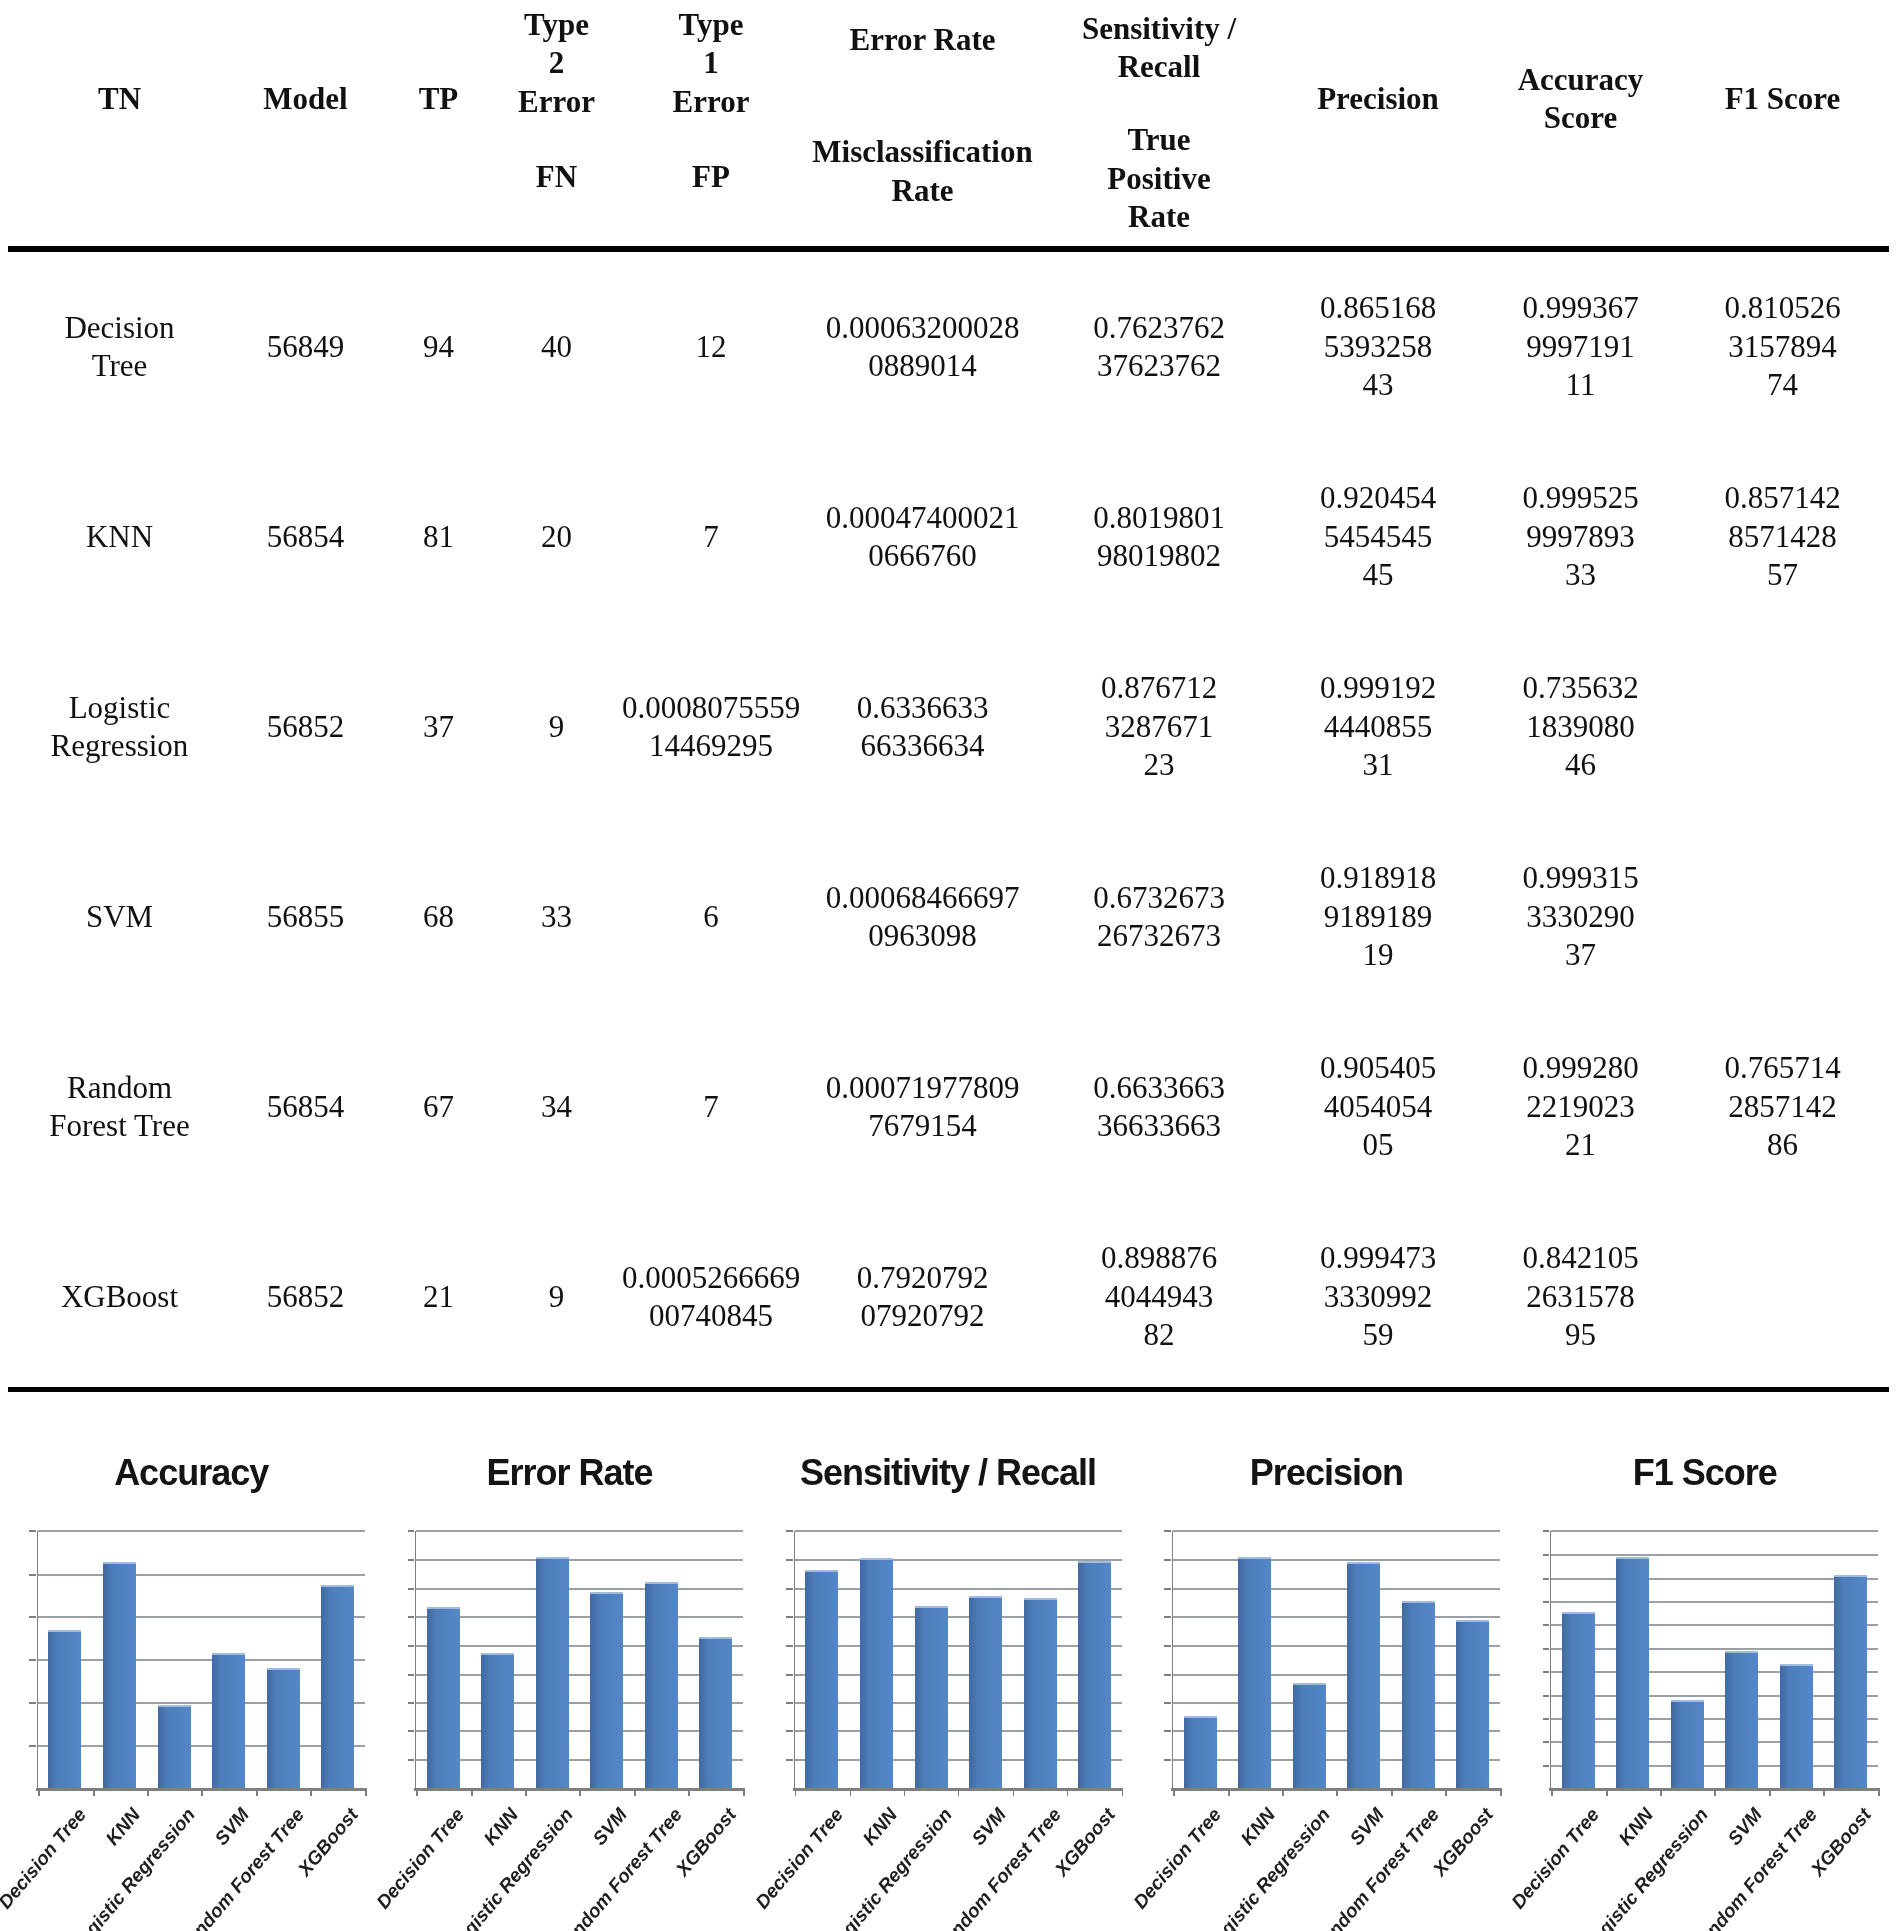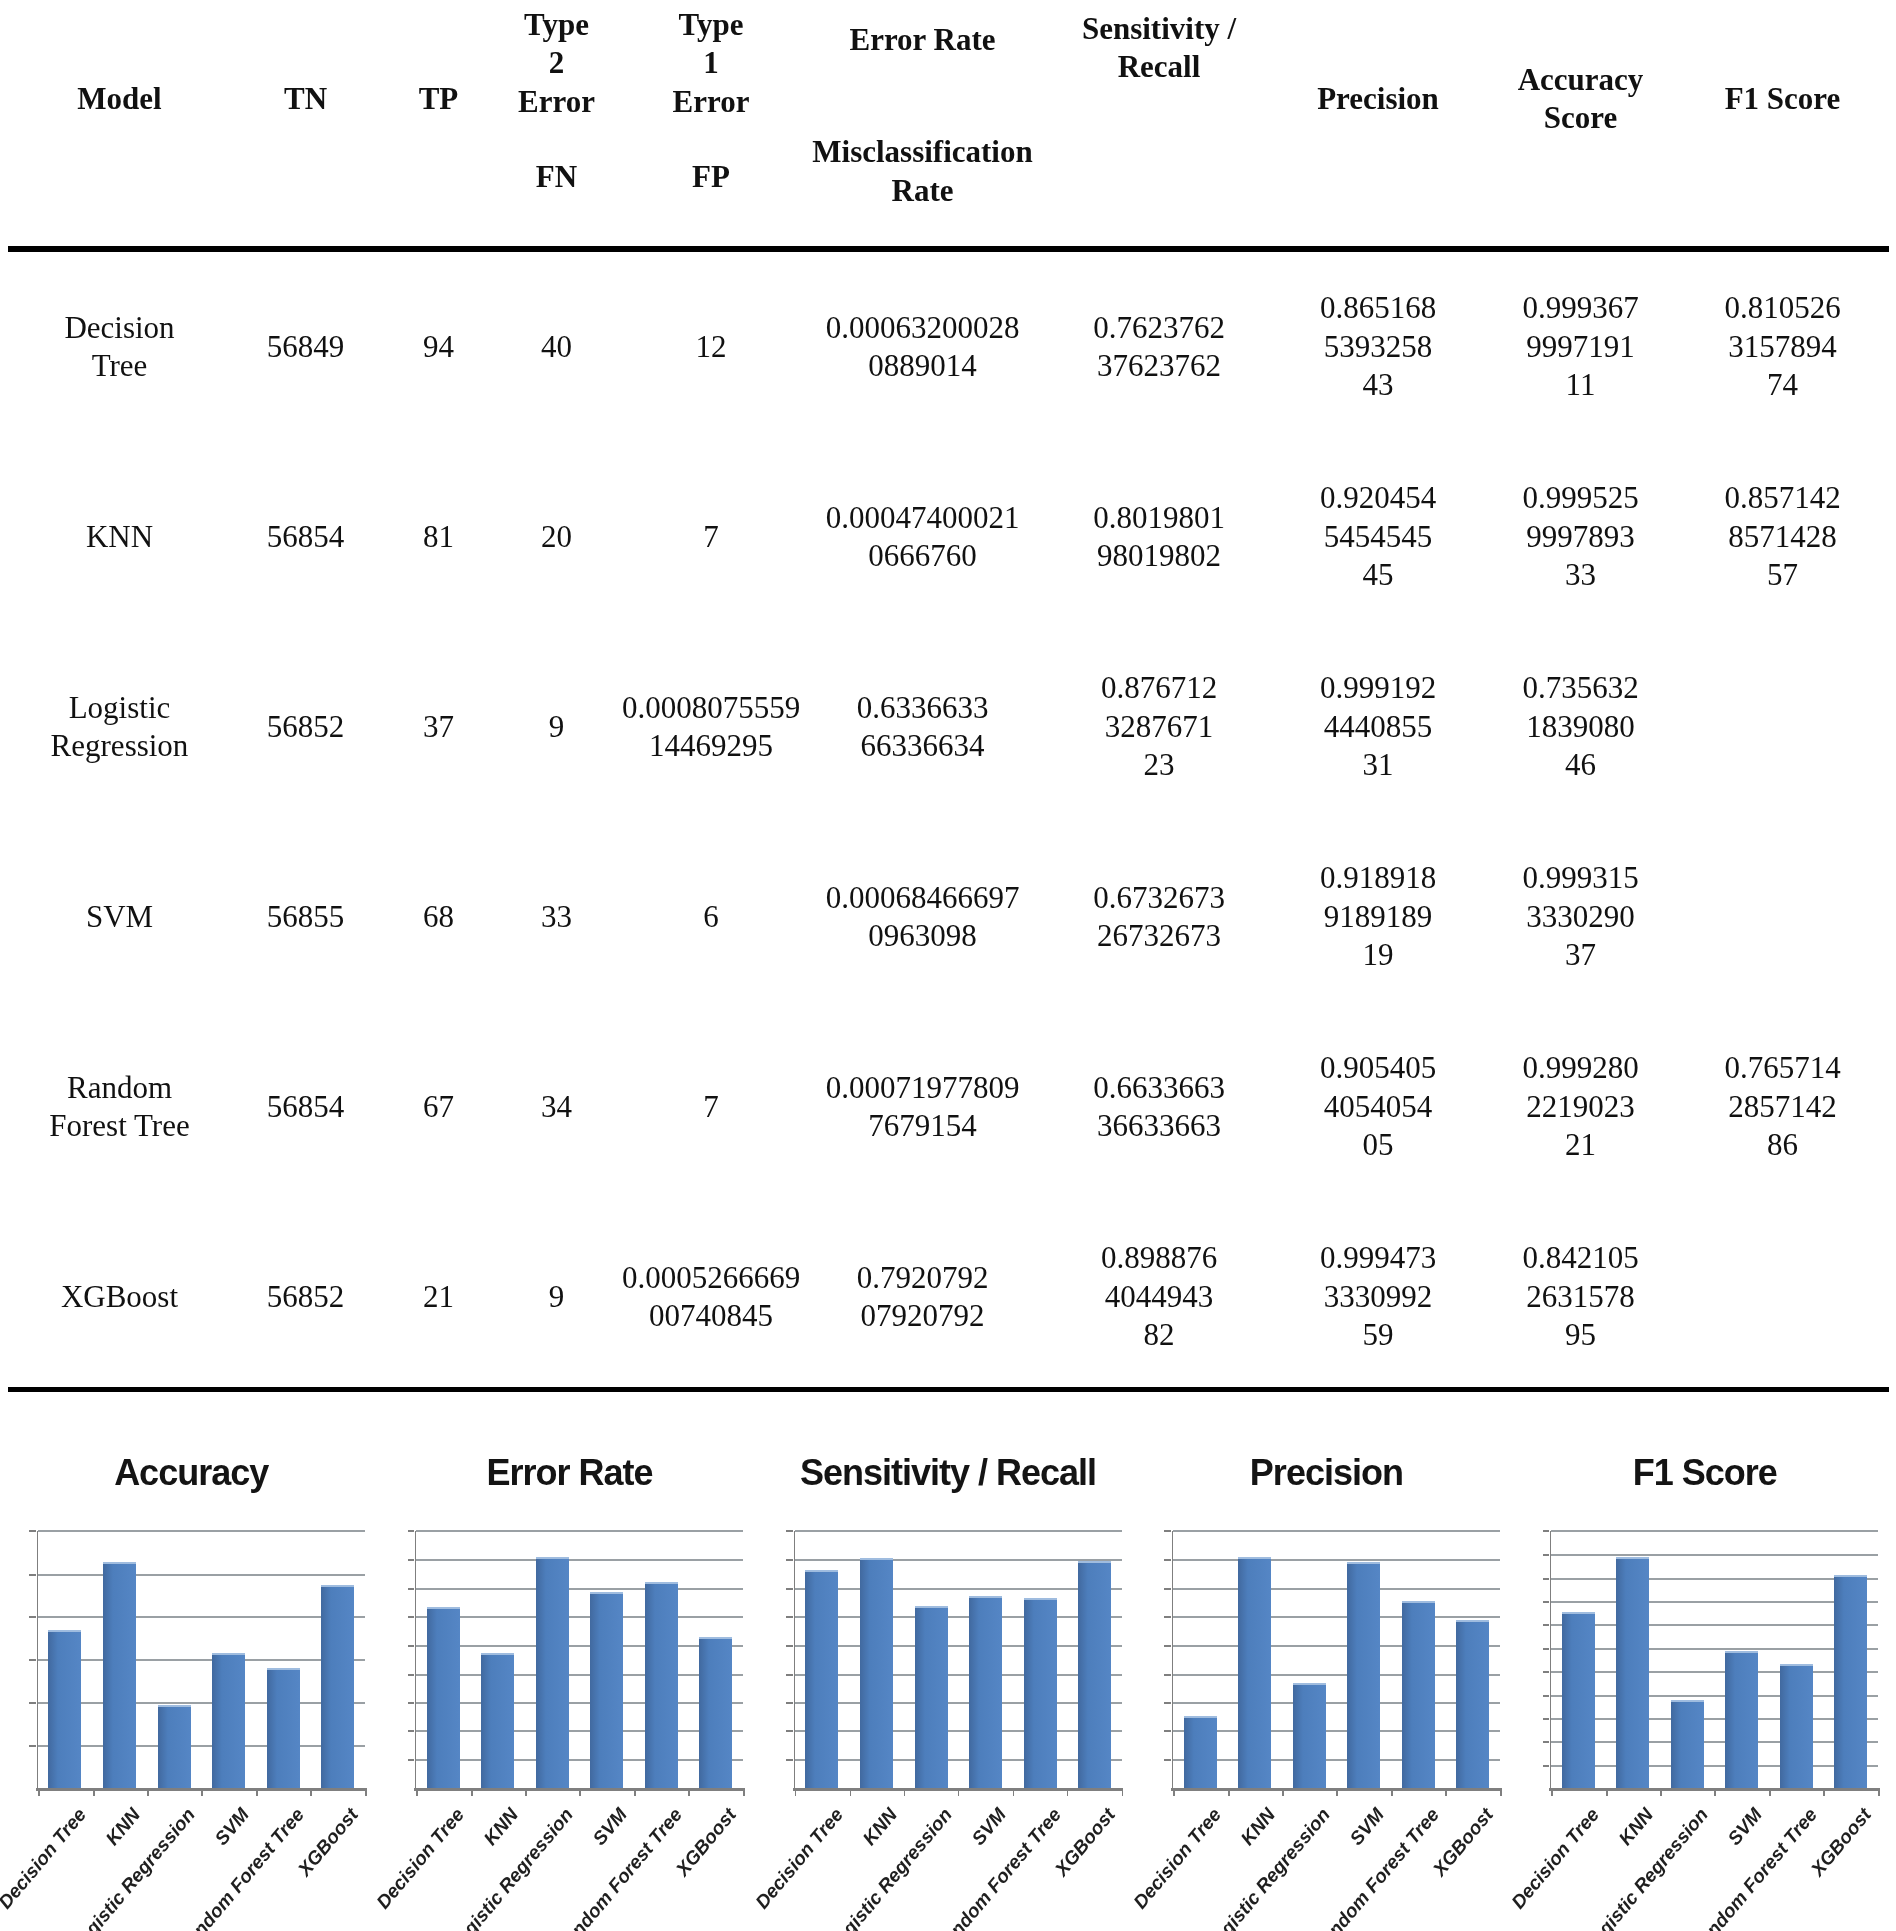--- a/index.html
+++ b/index.html
@@ -59,42 +59,43 @@
           transform:translateX(-100%) rotate(-50deg);transform-origin:100% 0;}
 </style>
 </head>
 <body>
 
 <div class="page">
 
   <div class="tbl">
     <div class="thead">
       <div class="c hcell hcenter">
+          <span>TN</span>
+        </div>
+      <div class="c hcell hcenter">
           <span>Model</span>
-        </div>
-      <div class="c hcell hcenter">
-          <span>TN</span>
         </div>
       <div class="c hcell hcenter">
           <span>TP</span>
         </div>
       <div class="c hcell hstack fnfp">
         <span class="hw80">Type 2 Error</span>
         <span>FN</span>
       </div>
       <div class="c hcell hstack fnfp">
         <span class="hw80">Type 1 Error</span>
         <span>FP</span>
       </div>
       <div class="c hcell hstack err">
         <span>Error Rate</span>
         <span class="hw270">Misclassification Rate</span>
       </div>
       <div class="c hcell hstack sens">
         <span class="hw170">Sensitivity / Recall</span>
+        <span class="hw150">True Positive Rate</span>
       </div>
       <div class="c hcell hcenter">
           <span>Precision</span>
         </div>
       <div class="c hcell hcenter">
           <span class="hw180">Accuracy Score</span>
         </div>
       <div class="c hcell hcenter">
           <span>F1 Score</span>
         </div>

